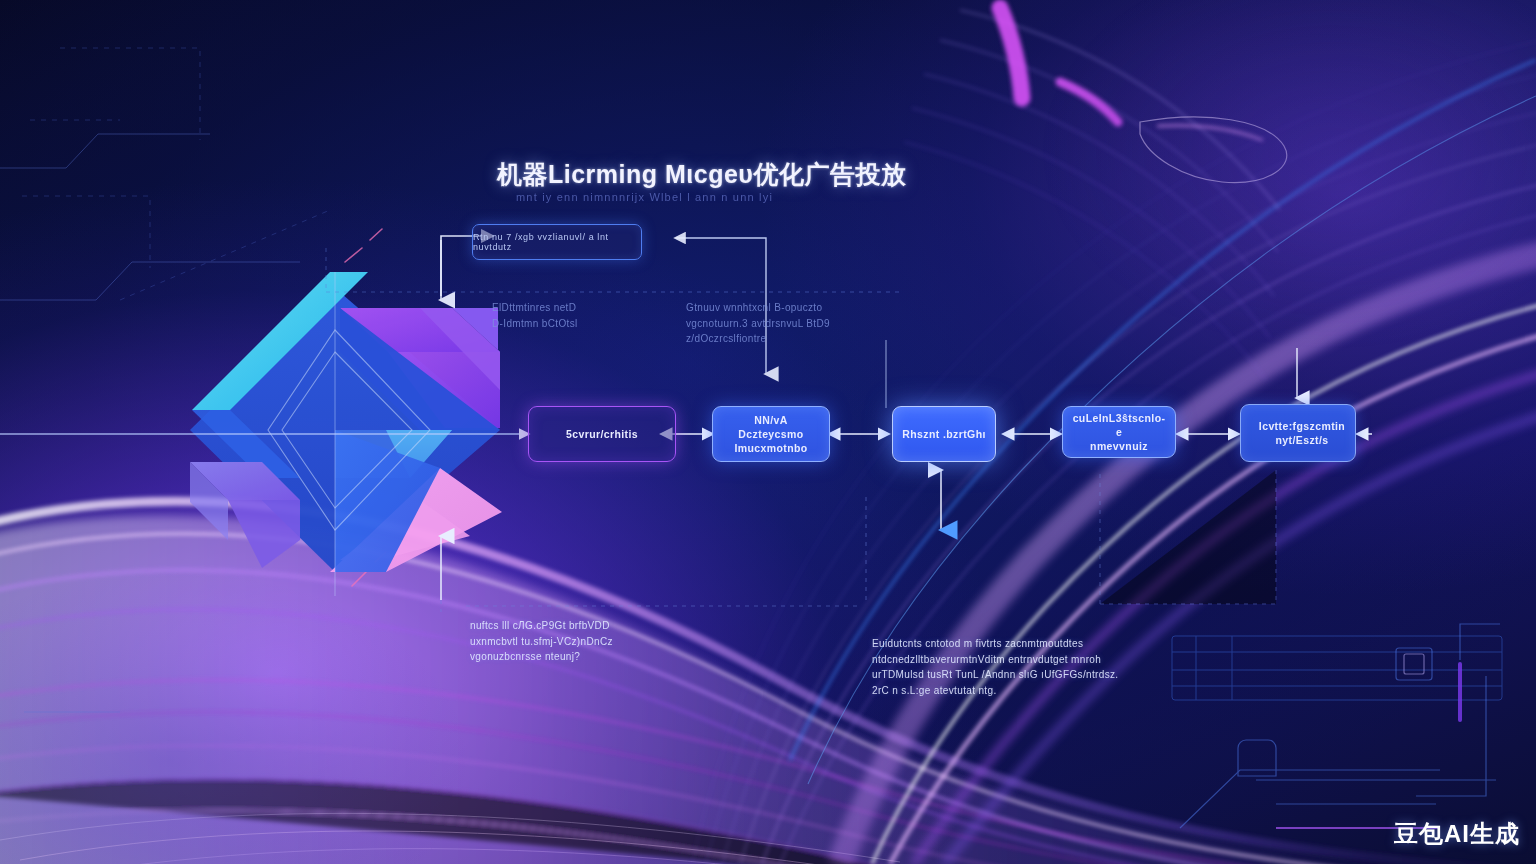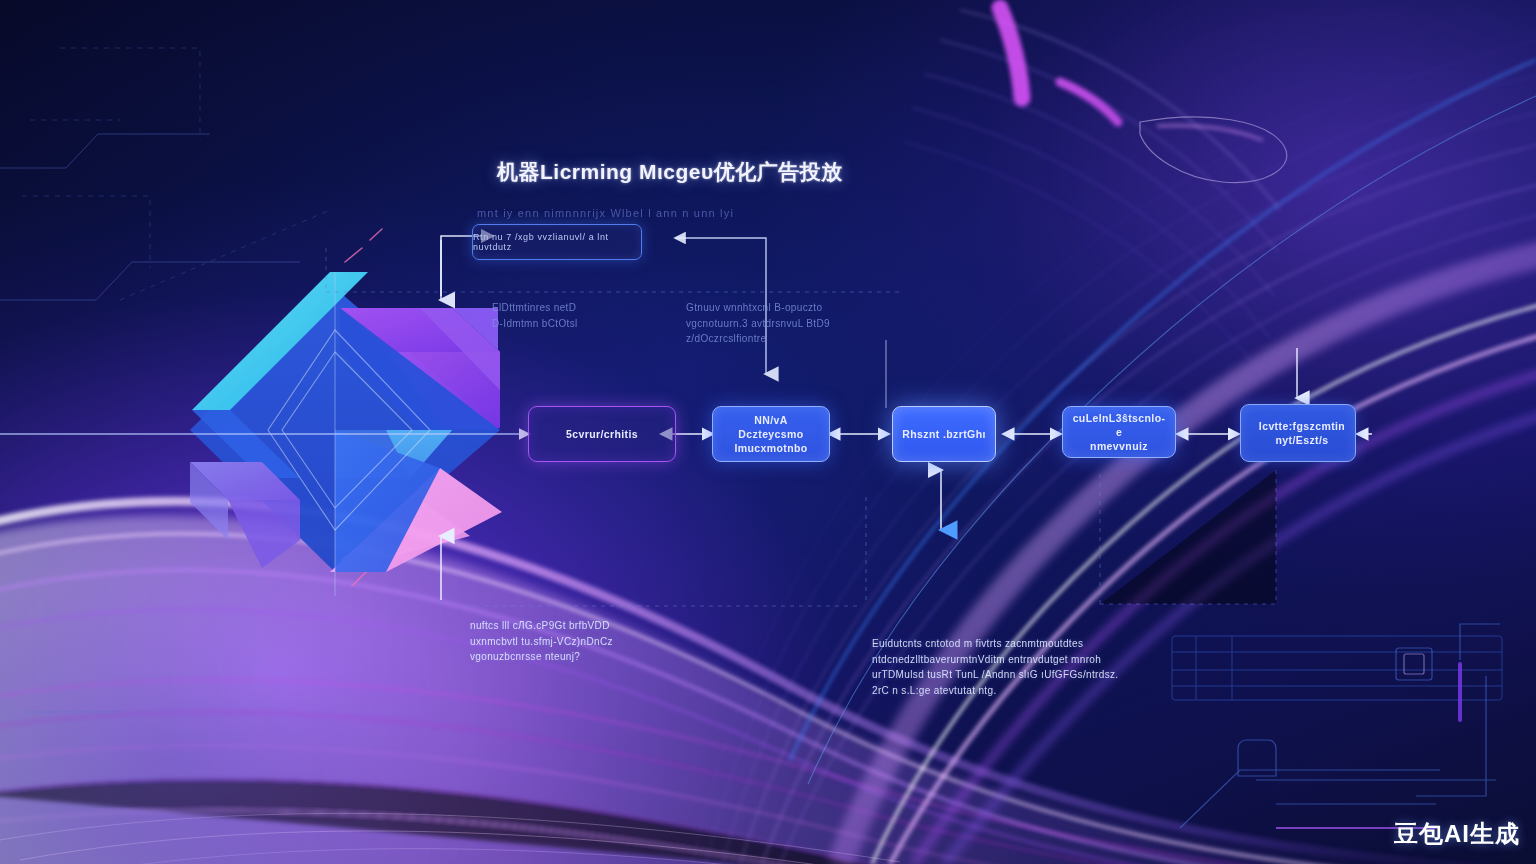--- a/index.html
+++ b/index.html
@@ -8,24 +8,24 @@
   #stage{position:relative;width:1536px;height:864px;overflow:hidden;
     background:
       radial-gradient(ellipse 900px 620px at 18% 78%, rgba(140,70,255,.85) 0%, rgba(96,48,220,.55) 32%, rgba(40,30,150,.18) 62%, rgba(0,0,0,0) 80%),
       radial-gradient(ellipse 760px 520px at 88% 22%, rgba(120,60,230,.45) 0%, rgba(50,30,160,.22) 50%, rgba(0,0,0,0) 78%),
       radial-gradient(ellipse 1100px 700px at 45% 42%, rgba(18,30,120,.75) 0%, rgba(10,16,70,.5) 55%, rgba(0,0,0,0) 85%),
       linear-gradient(160deg,#070926 0%,#0b1140 28%,#101a5c 52%,#141463 70%,#0a0d33 100%);
   }
   svg.layer{position:absolute;left:0;top:0;width:1536px;height:864px;pointer-events:none;}
 
   
-  #title{position:absolute;left:497px;top:158px;font-size:21px;font-weight:700;color:#f2f3ff;
+  #title{position:absolute;left:497px;top:158px;font-size:25px;font-weight:700;color:#f2f3ff;
     letter-spacing:.5px;text-shadow:0 0 14px rgba(150,180,255,.55),0 0 3px rgba(255,255,255,.5);white-space:nowrap;}
-  #subtitle{position:absolute;left:477px;top:191px;font-size:11px;color:#6f7fd6;opacity:.62;
-    letter-spacing:1.2px;white-space:nowrap;filter:blur(.6px);margin-top:16px;}
+  #subtitle{position:absolute;left:516px;top:191px;font-size:11px;color:#6f7fd6;opacity:.62;
+    letter-spacing:1.2px;white-space:nowrap;filter:blur(.6px);}
 
   .nodebox{position:absolute;display:flex;align-items:center;justify-content:center;
     border-radius:9px;text-align:center;line-height:1.35;font-size:10.5px;font-weight:600;
     color:#e8ecff;letter-spacing:.4px;padding:0 8px;box-sizing:border-box;filter:blur(.25px);}
 
   .nb-outline{background:rgba(40,35,130,.45);border:1.6px solid #a855f7;
     box-shadow:0 0 16px rgba(168,85,247,.45), inset 0 0 14px rgba(120,60,220,.28);}
   .nb-fill{background:linear-gradient(180deg,#3660ee 0%,#2f53e0 100%);border:1.4px solid #8fb0ff;
     box-shadow:0 0 18px rgba(60,110,255,.5), inset 0 0 12px rgba(160,190,255,.22);}
   .nb-fill-bright{background:linear-gradient(180deg,#3f6cff 0%,#2f57ee 100%);border:1.4px solid #b9cdff;

